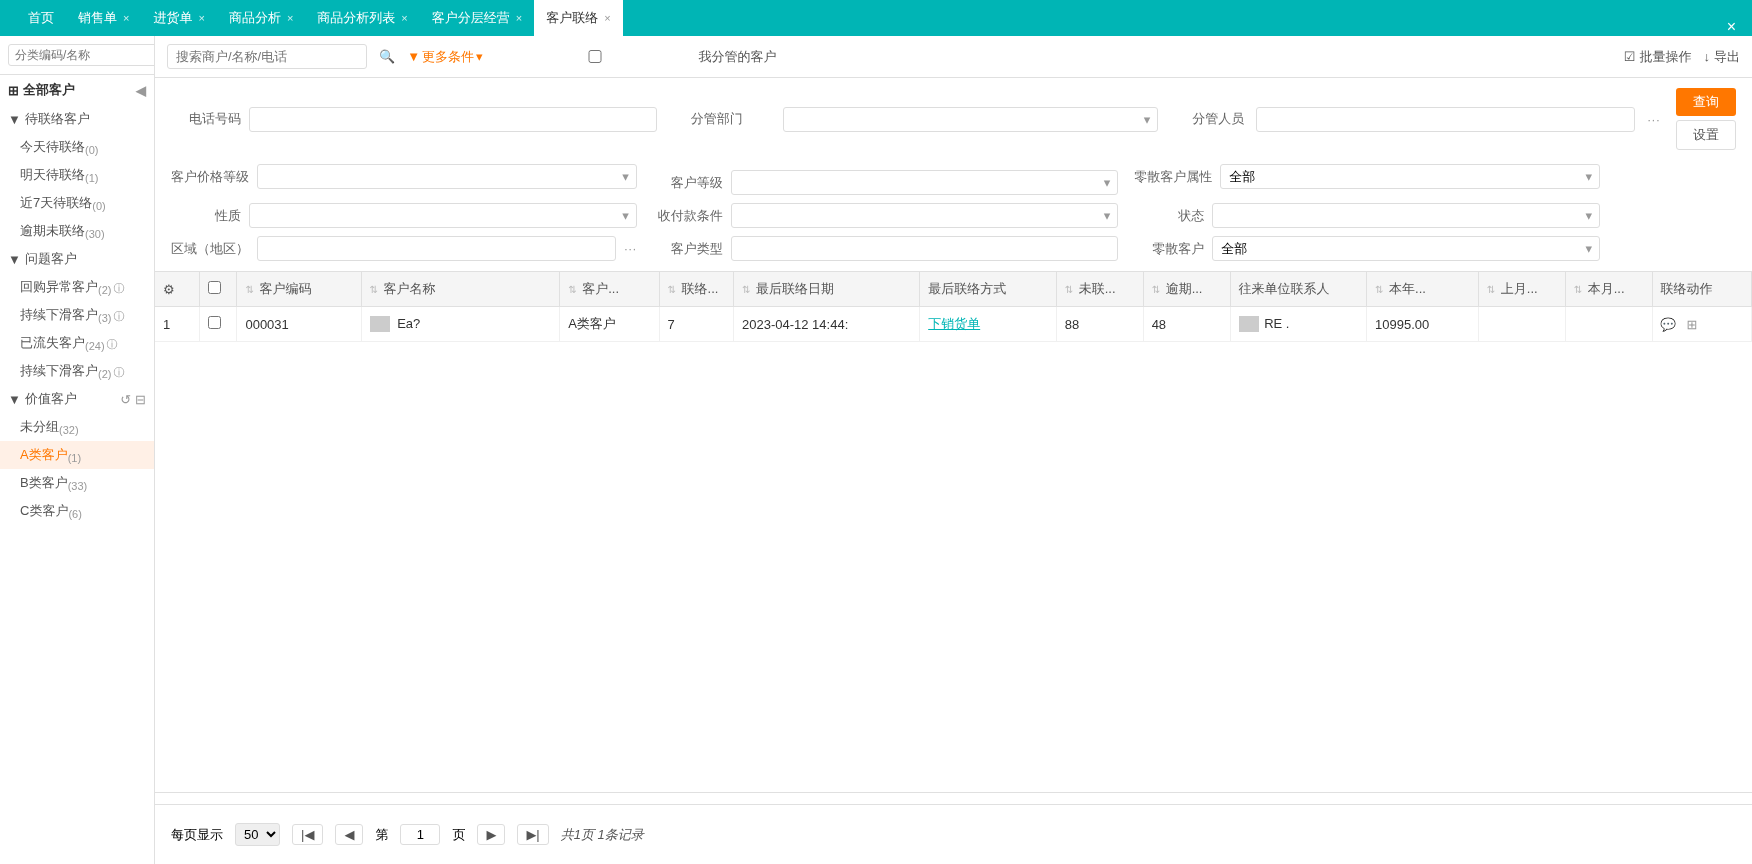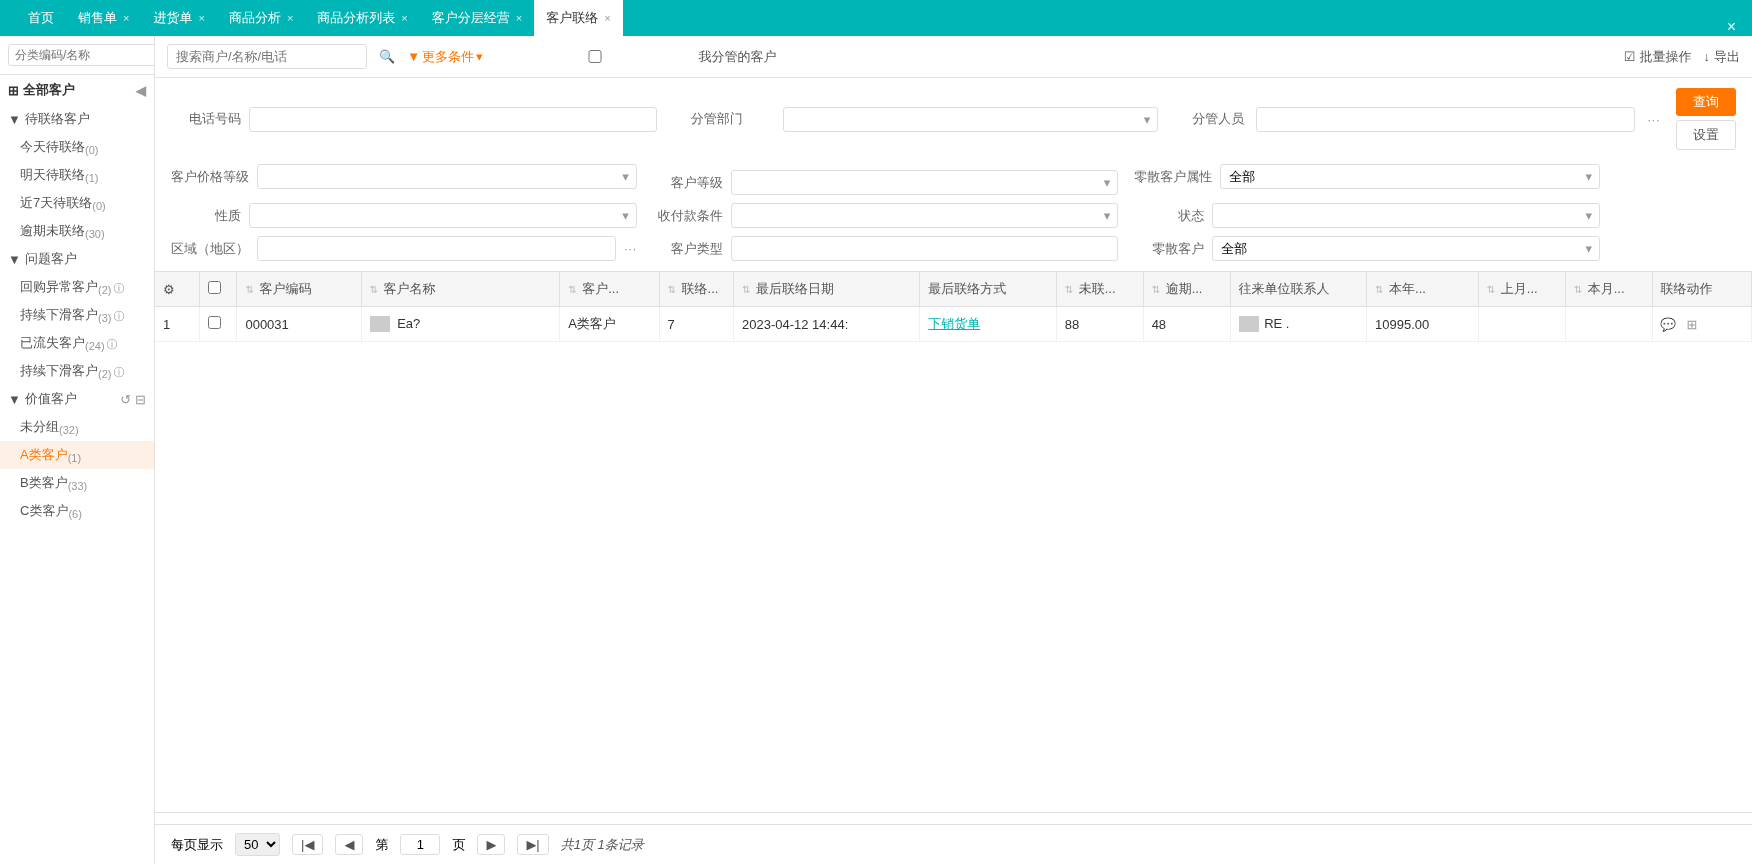--- a/index.html
+++ b/index.html
@@ -303,21 +303,21 @@
     .link-text {
       color: #00b5b5;
       text-decoration: underline;
       cursor: pointer;
     }
 
     
     .bottom-bar {
       background: white;
       border-top: 1px solid #e0e0e0;
-      padding: 8px 16px;
+      padding: 18px 16px;
       display: flex;
       align-items: center;
       gap: 12px;
     }
     .page-btn {
       border: 1px solid #ddd;
       background: white;
       padding: 2px 8px;
       cursor: pointer;
       border-radius: 3px;

